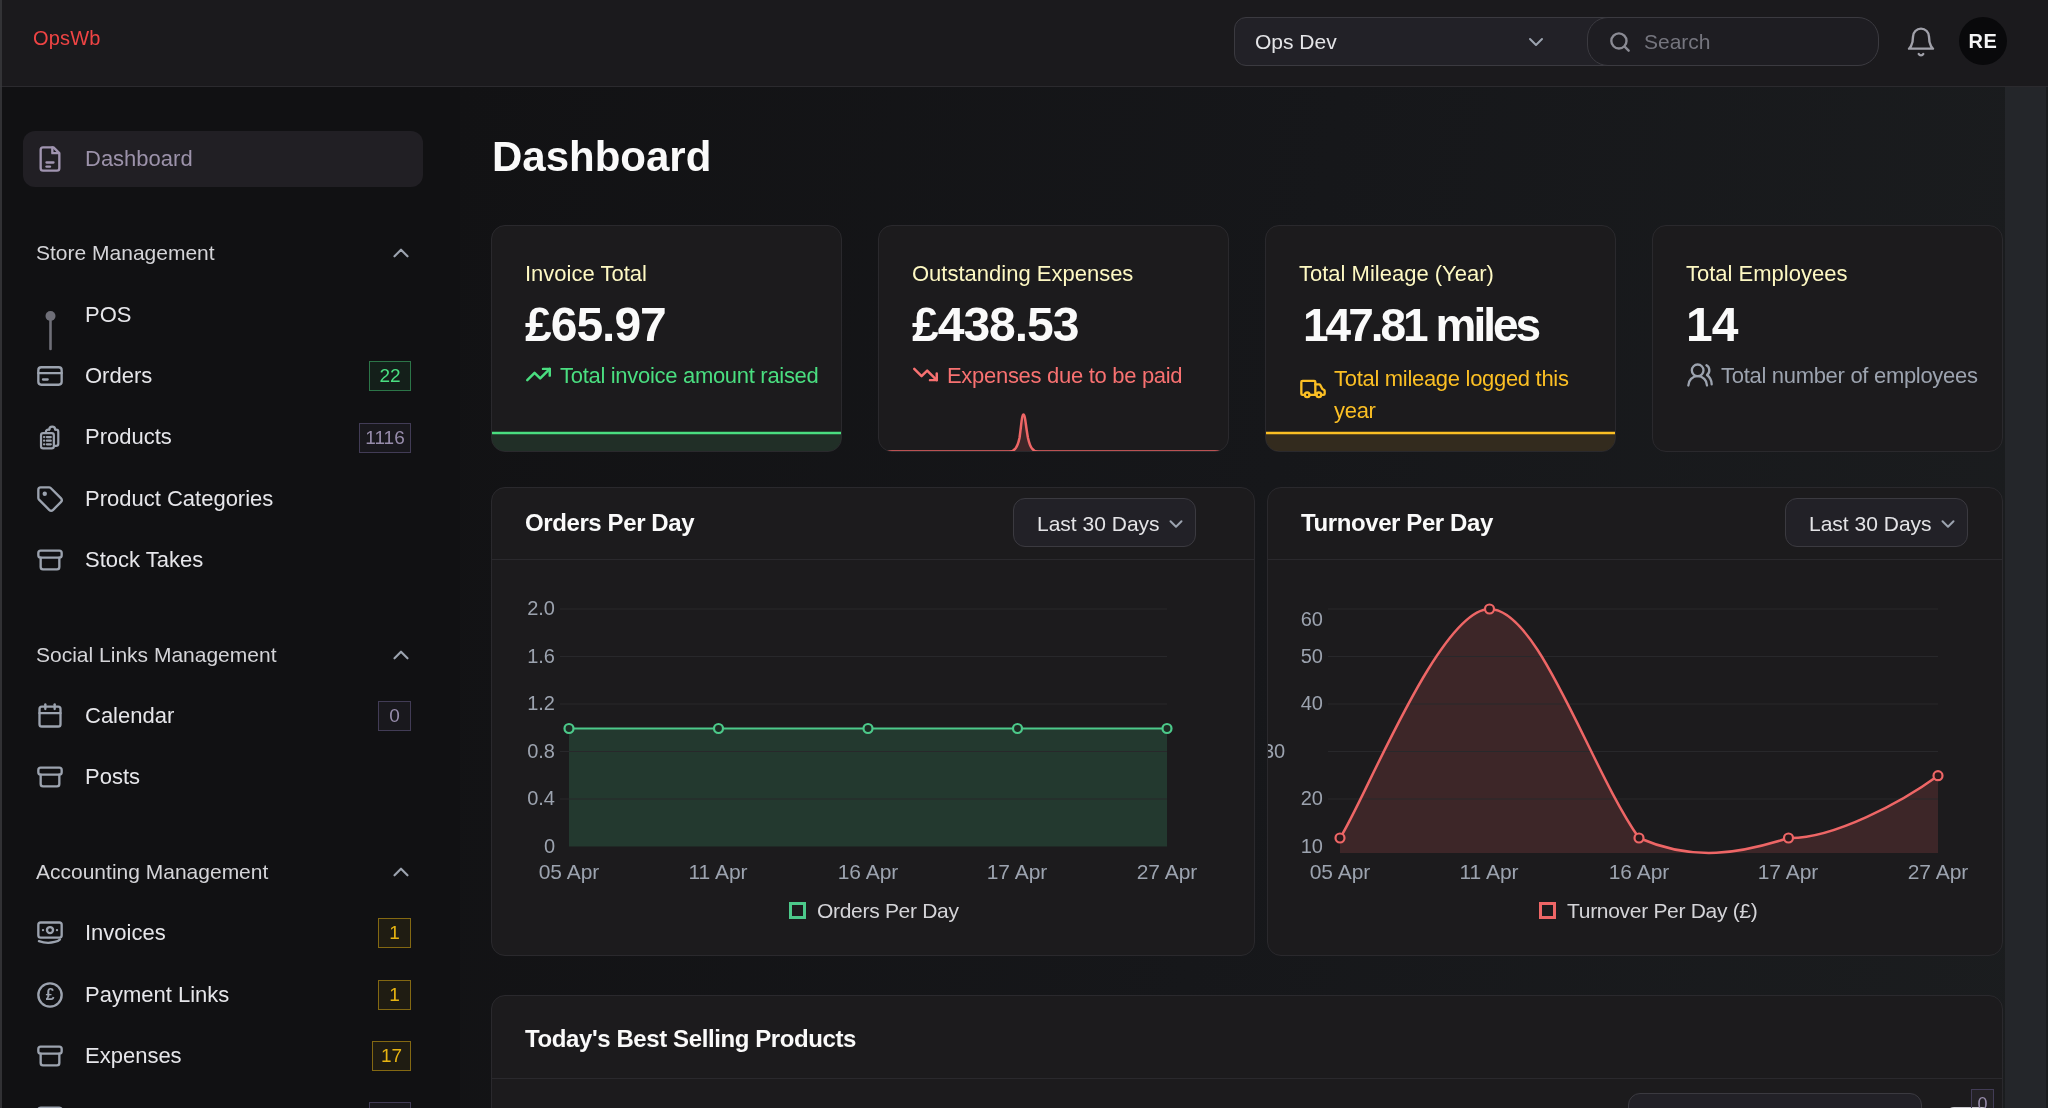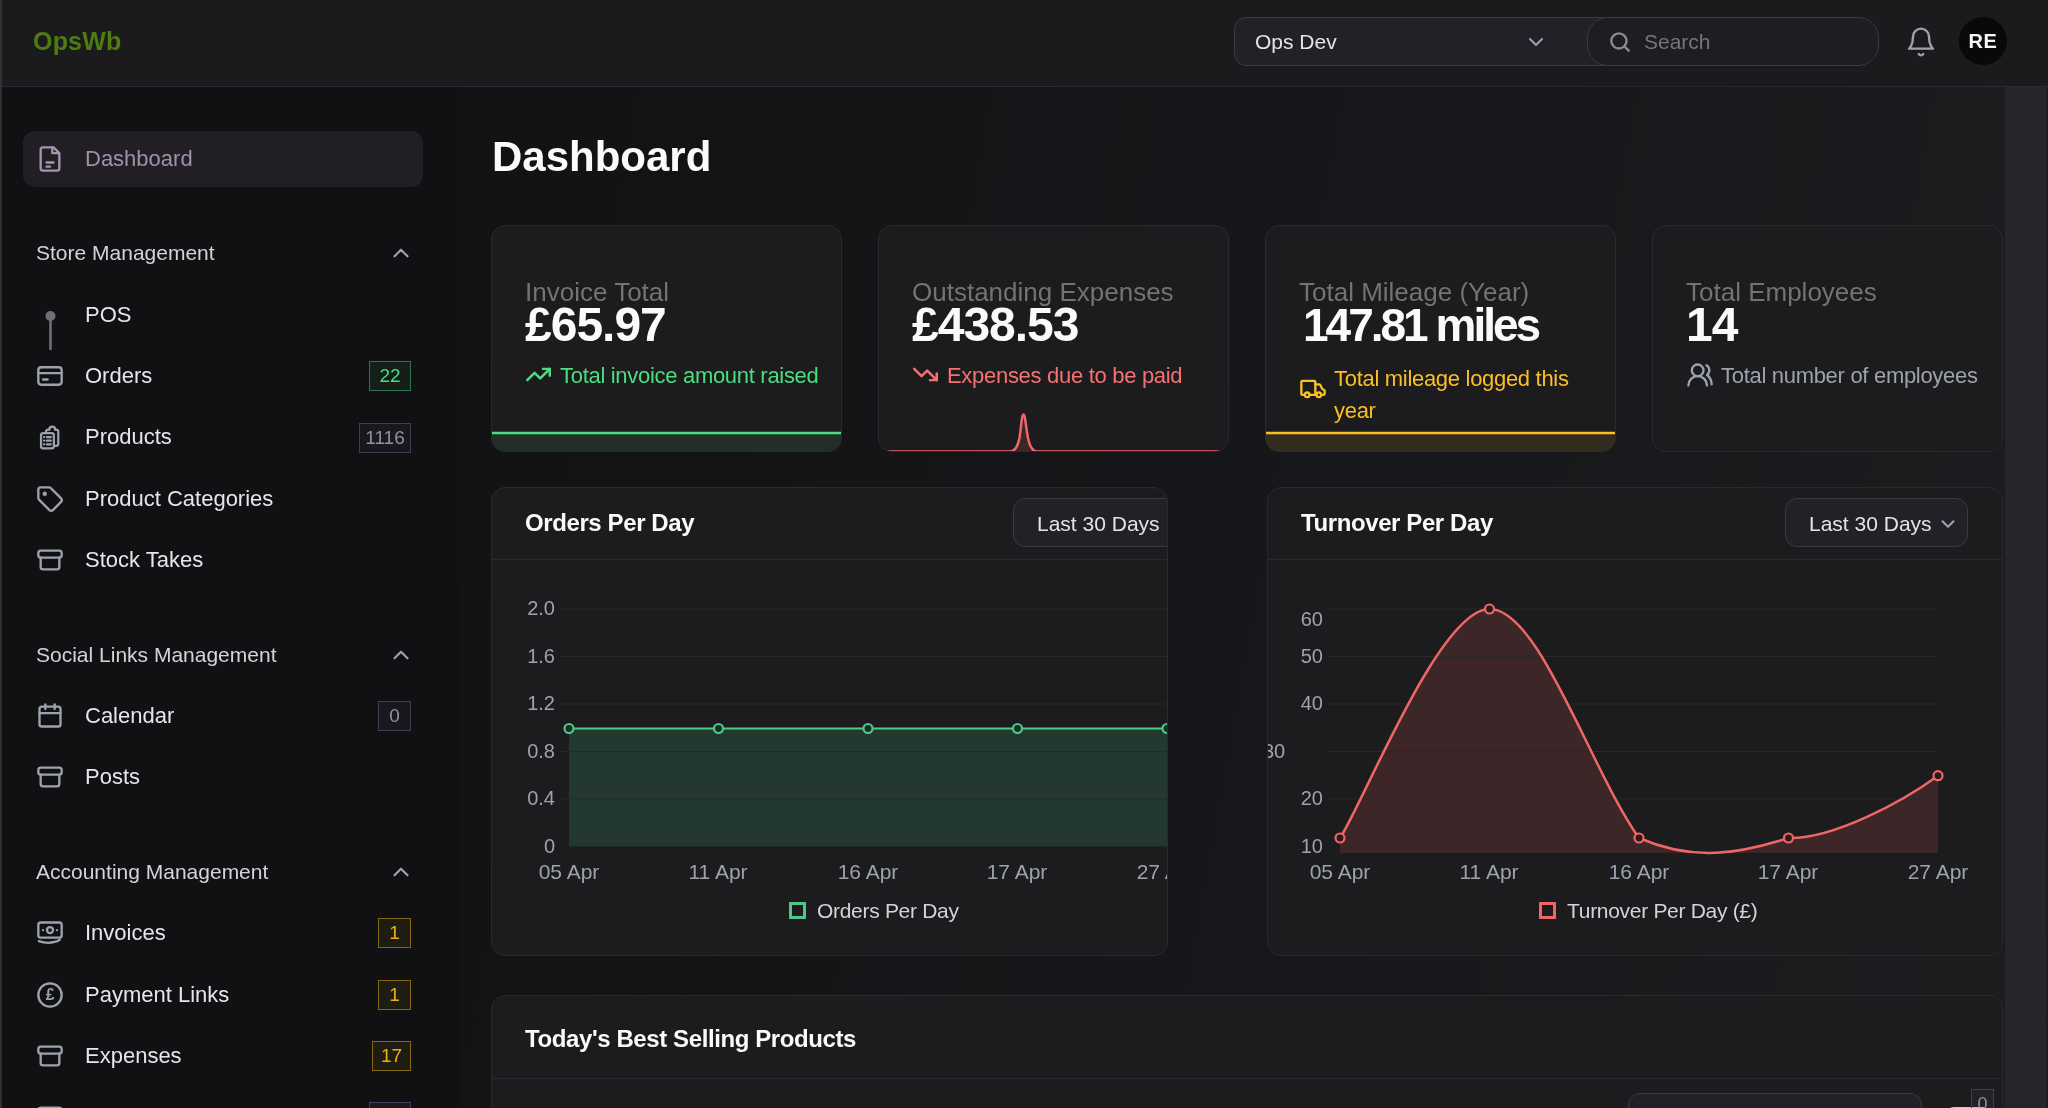--- a/index.html
+++ b/index.html
@@ -4,39 +4,39 @@
 <style>
 * { margin:0; padding:0; box-sizing:border-box; }
 html,body { width:2048px; height:1108px; overflow:hidden; background:#111113; font-family:"Liberation Sans", sans-serif; }
 .abs { position:absolute; }
 #stage { position:relative; width:2048px; height:1108px; }
 #main-bg { left:460px; top:87px; width:1588px; height:1021px; background:linear-gradient(100deg,#121214 0%,#16171a 50%,#1b1d1f 100%); }
 #leftline { left:0; top:0; width:2px; height:1108px; background:#39393d; opacity:.8; z-index:9; }
 #scrolltrack { left:2005px; top:87px; width:41px; height:1021px; background:#24262a; }
 
 #header { left:0; top:0; width:2048px; height:87px; background:#1b1a1d; border-bottom:1px solid #2b2a2e; }
-#logo { left:33px; top:27px; font-size:25px; font-weight:700; color:#4d7c0f; letter-spacing:.2px; }
+#logo { left:33px; top:27px; font-size:20px; font-weight:400; color:#ef4444; letter-spacing:.2px; }
 .ctrl { background:#222127; border:1px solid #3b3a40; border-radius:12px; height:49px; }
 #opsdev { left:1234px; top:17px; width:388px; }
 #opsdev span { position:absolute; left:20px; top:12px; font-size:21px; color:#e4e4e7; }
 #search { left:1587px; top:17px; width:292px; background:#1e1d22;border-radius:21px; }
 #search span { position:absolute; left:56px; top:12px; font-size:21px; color:#75757e; }
 #avatar { left:1959px; top:17px; width:48px; height:48px; border-radius:50%; background:#09090b; color:#f4f4f5; font-size:20px; font-weight:700; text-align:center; line-height:48px; letter-spacing:.5px; }
 
 .navactive { left:23px; top:131px; width:400px; height:56px; background:#211f24; border-radius:12px; }
 .shead { font-size:21px; color:#d4d4d8; font-weight:500; }
 .nitem { font-size:22px; color:#e6e6ea; }
 .npurple { font-size:22px; color:#9c92aa; font-weight:500; }
 .badge { position:absolute; height:30px; border-radius:0; font-size:19px; font-weight:500; text-align:center; line-height:28px; border:1px solid; }
 .bgreen { color:#4ade80; border-color:rgba(74,222,128,.45); background:rgba(74,222,128,.07); }
 .bgray  { color:#978cab; border-color:#423c56; background:rgba(140,125,170,.07); }
 .byellow{ color:#e7b412; border-color:rgba(231,180,18,.5); background:rgba(231,180,18,.07); }
 
 .card { background:#1c1b1d; border:1px solid #2a292d; border-radius:14px; overflow:hidden; }
-.slabel { font-size:26px; color:#737373;margin-top:16px; }
+.slabel { font-size:22px; color:#fef9c3; }
 .sval { font-size:48px; font-weight:700; color:#fafafa; letter-spacing:-1px; }
 .srow { font-size:22px; letter-spacing:-.3px; }
 .ctitle { font-size:24px; font-weight:700; color:#fafafa; letter-spacing:-.4px; }
 .cdivider { position:absolute; left:0; width:100%; height:1px; background:#2a292d; }
 .lbtn { position:absolute; width:183px; height:49px; background:#222127; border:1px solid #3b3a40; border-radius:12px; }
 .lbtn span { position:absolute; left:23px; top:13px; font-size:21px; color:#e4e4e7; }
 .axlbl { position:absolute; font-size:20px; color:#9ca3af; }
 .xlbl { position:absolute; font-size:21px; color:#9ca3af; width:120px; text-align:center; }
 .legtxt { position:absolute; font-size:21px; color:#d4d4d8; letter-spacing:-.3px; }
 .legsq { position:absolute; width:17px; height:17px; border:3px solid; }
@@ -233,21 +233,21 @@
     <div class="abs slabel" style="left:33px;top:35px">Total Employees</div>
     <div class="abs sval" style="left:33px;top:71px">14</div>
     <svg class="abs" width="28" height="28" viewBox="0 0 24 24" style="left:33px;top:135px" fill="none" stroke="#9ca3af" stroke-width="2" stroke-linecap="round" stroke-linejoin="round">
         <path d="M18 21a8 8 0 0 0-16 0"></path>
         <circle cx="10" cy="8" r="5"></circle>
         <path d="M22 20c0-3.37-2-6.5-4-8a5 5 0 0 0-.45-8.3"></path>
       </svg>
     <div class="abs srow" style="left:68px;top:137px;color:#9ca3af">Total number of employees</div>
   </div>
 
-  <div class="abs card" style="left:491px;top:487px;width:677px;height:469px">
+  <div class="abs card" style="left:491px;top:487px;width:764px;height:469px">
     <div class="abs ctitle" style="left:33px;top:21px">Orders Per Day</div>
     <div class="lbtn" style="left:521px;top:10px">
         <span>Last 30 Days</span>
       <svg width="22" height="22" viewBox="0 0 24 24" style="left:151px;top:14px" fill="none" stroke="#9ca3af" stroke-width="2.2" stroke-linecap="round" stroke-linejoin="round">
           <path d="m6 9 6 6 6-6"></path>
         </svg>
     </div>
     <div class="cdivider" style="top:71px"></div>
     <svg class="abs" width="740" height="469" style="left:0;top:0" viewBox="0 0 740 469">
       <path d="M77,240.5 L675,240.5 L675,358.5 L77,358.5 Z" fill="rgba(70,205,135,.17)"></path>

